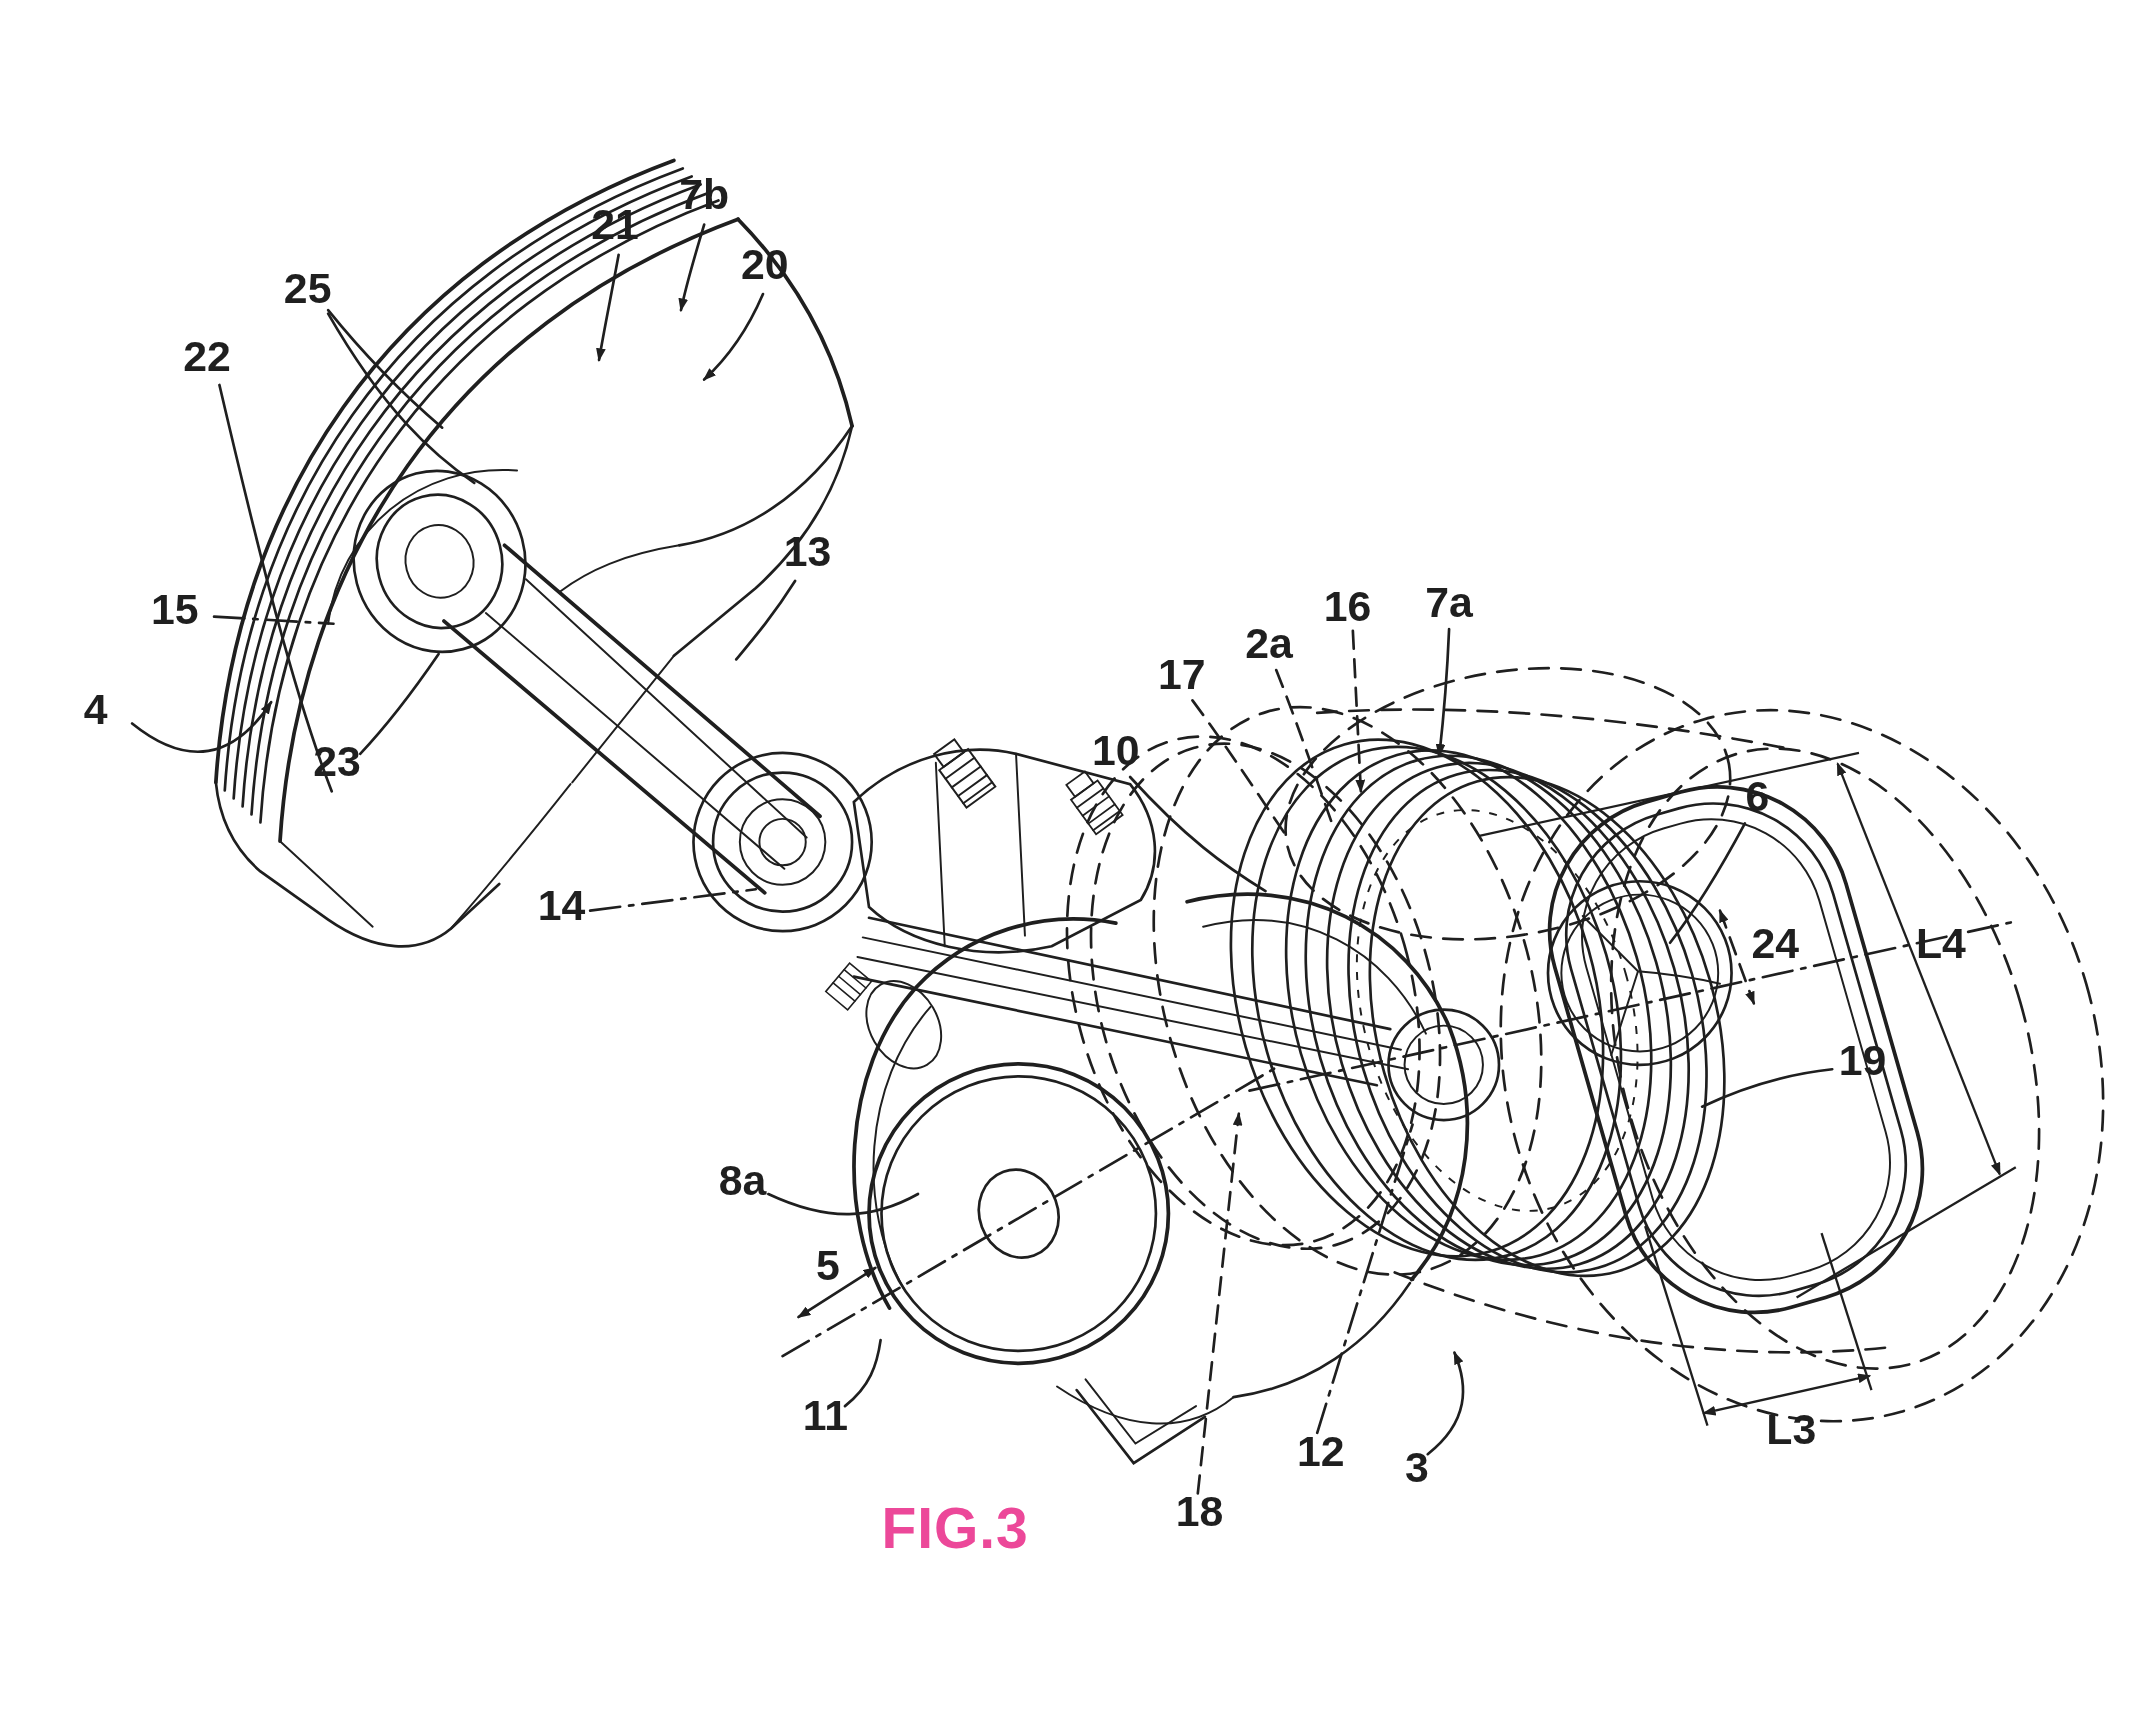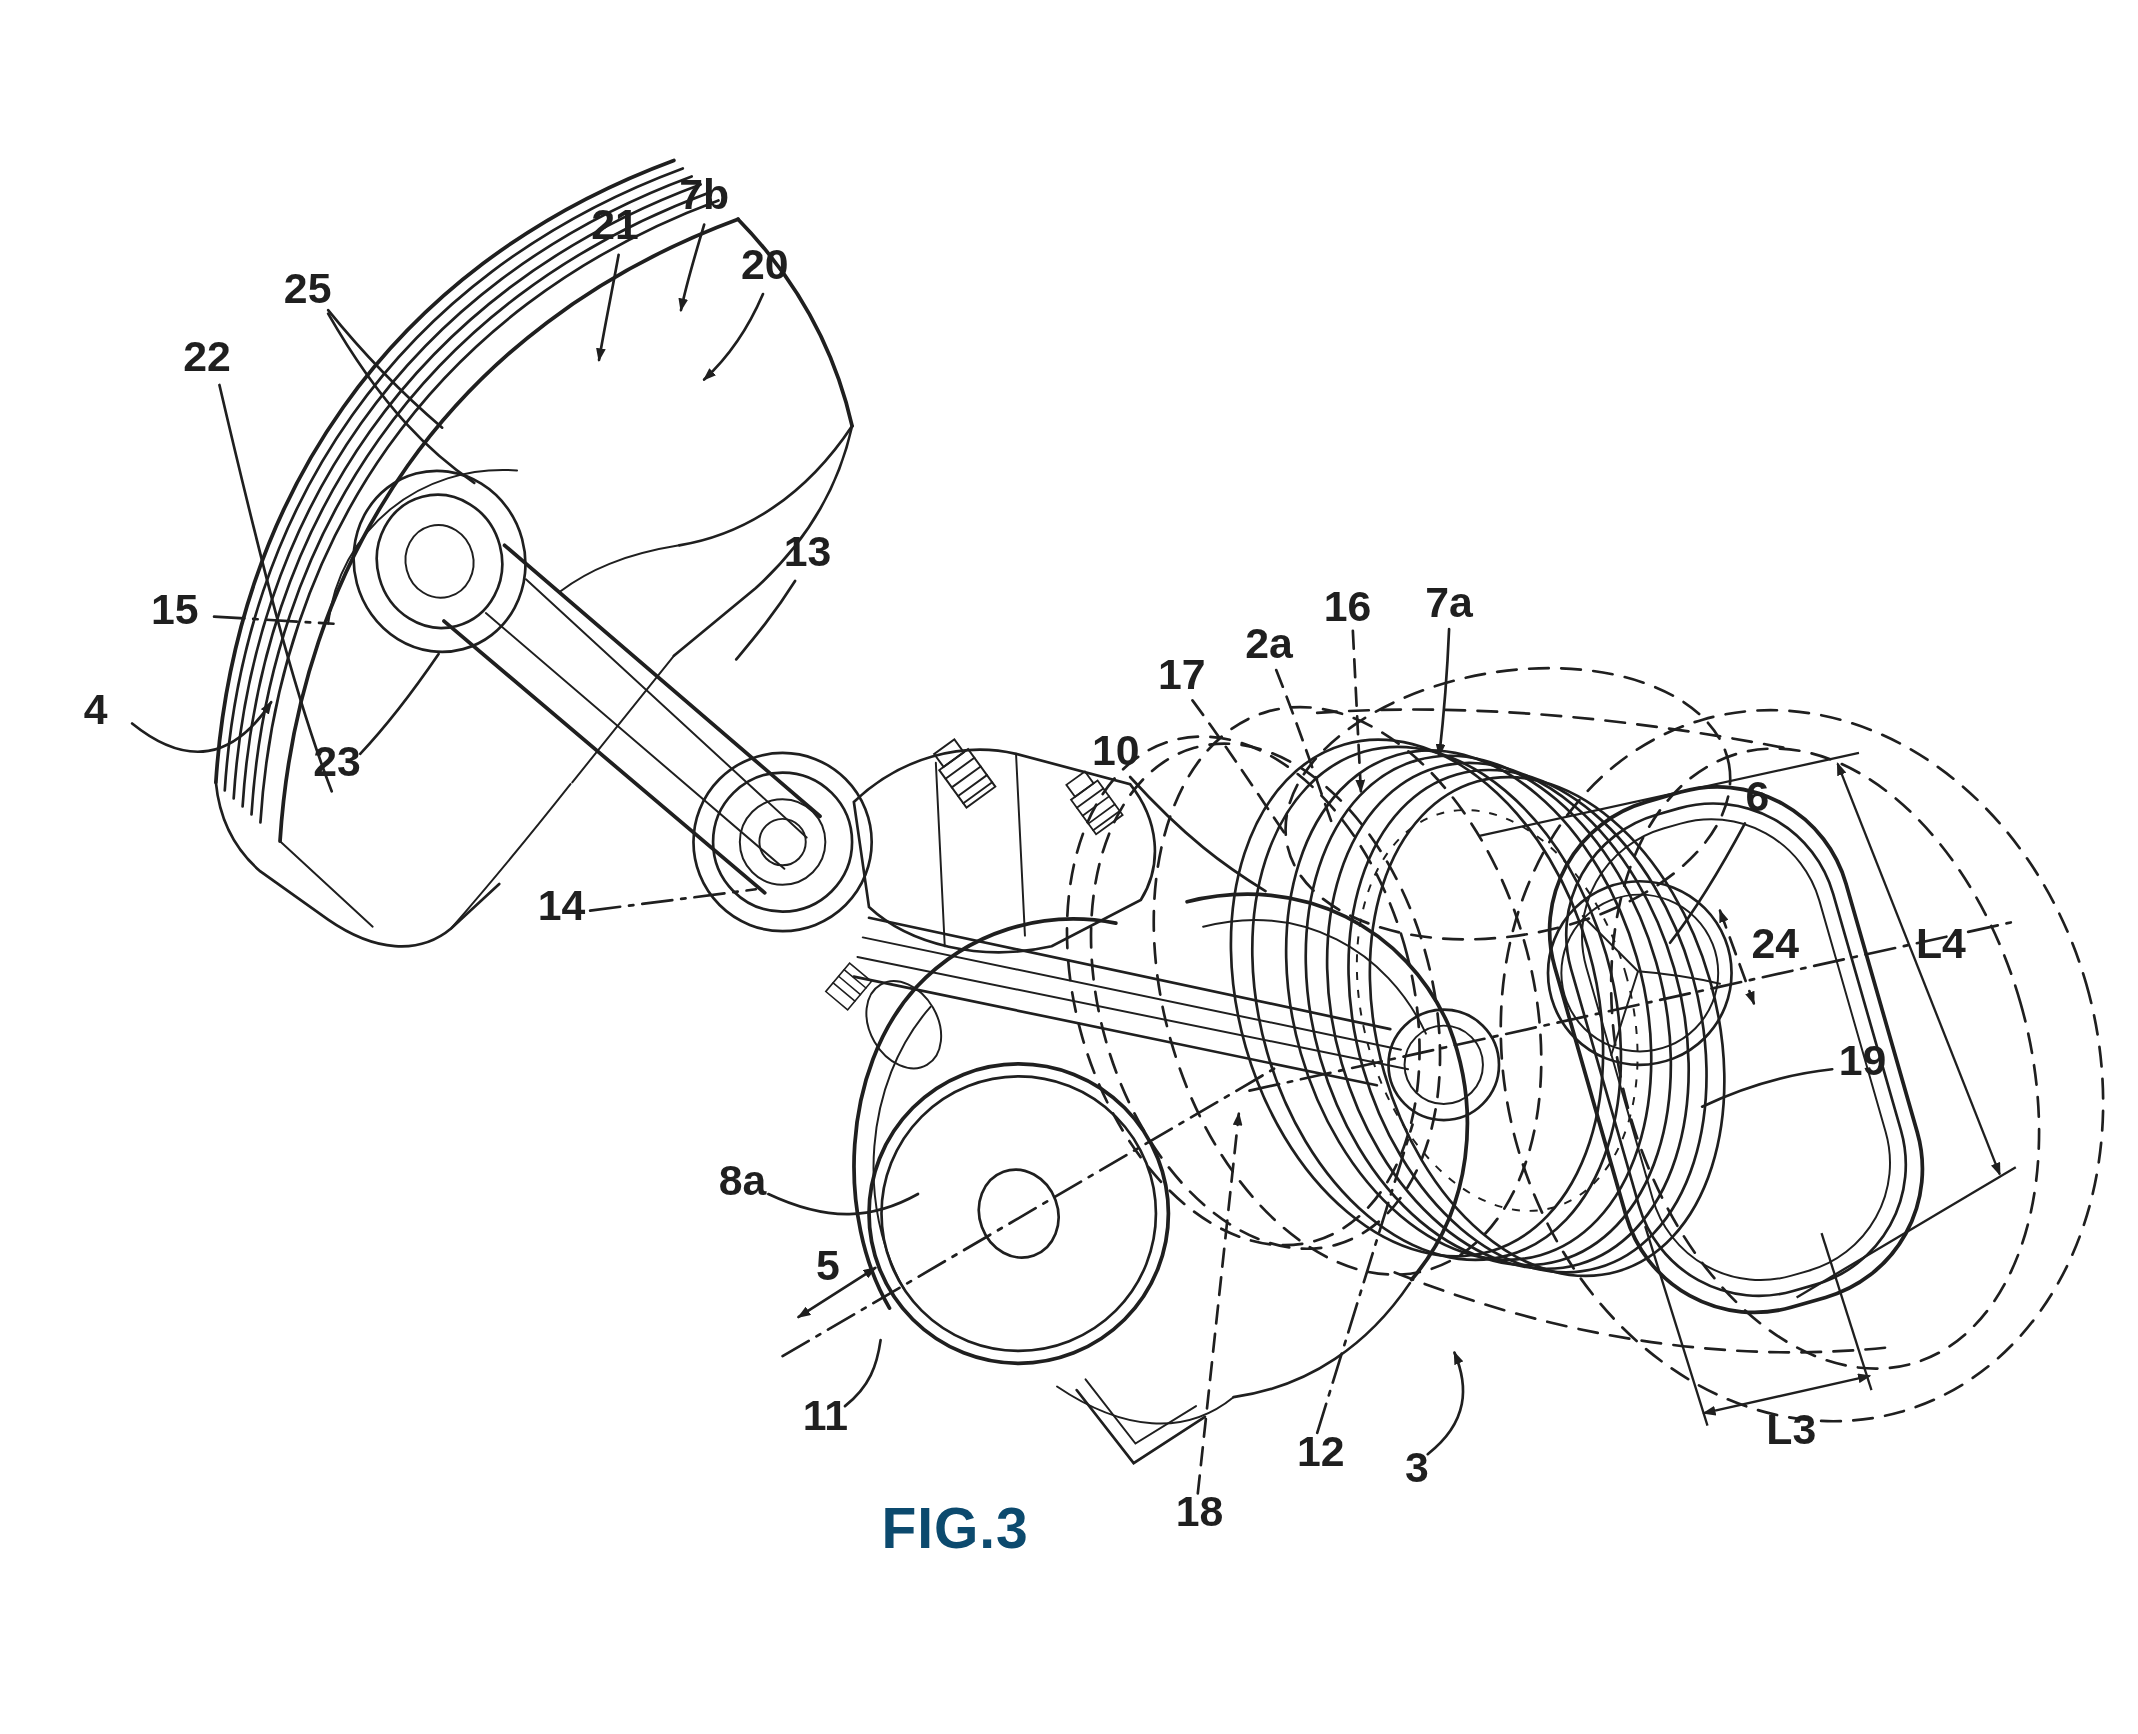--- a/index.html
+++ b/index.html
@@ -14,21 +14,21 @@
   .ph2{fill:none;stroke:#1f1f1f;stroke-width:2.2;stroke-dasharray:9 11;}
   .ld{fill:none;stroke:#1f1f1f;stroke-width:3;stroke-linecap:round;}
   .dashed{stroke-dasharray:20 12;}
   .dashdot{stroke-dasharray:34 10 5 10;}
   .dim{fill:none;stroke:#1f1f1f;stroke-width:2.6;}
   .arrow-end{marker-end:url(#ah);}
   .arrow-both{marker-start:url(#ah);marker-end:url(#ah);}
   text.ref{font:600 48px "Liberation Sans",sans-serif;fill:#1f1f1f;
            text-anchor:middle;dominant-baseline:middle;}
   .figcaption{position:absolute;left:839px;top:1495px;width:232px;text-align:center;
-              font:700 57px "Liberation Sans",sans-serif;color:#0c4a6e;letter-spacing:0.9px;}
+              font:700 57px "Liberation Sans",sans-serif;color:#ec4899;letter-spacing:0.9px;}
 </style>
 </head>
 <body>
 
 <div class="canvas">
 <svg viewBox="0 0 2400 1946" width="2139" height="1734" xmlns="http://www.w3.org/2000/svg">
   <defs>
     <marker id="ah" markerWidth="15" markerHeight="11" refX="13" refY="5.5" orient="auto-start-reverse" markerUnits="userSpaceOnUse">
       <path d="M0,0 L15,5.5 L0,11 Z" fill="#1f1f1f"></path>
     </marker>

